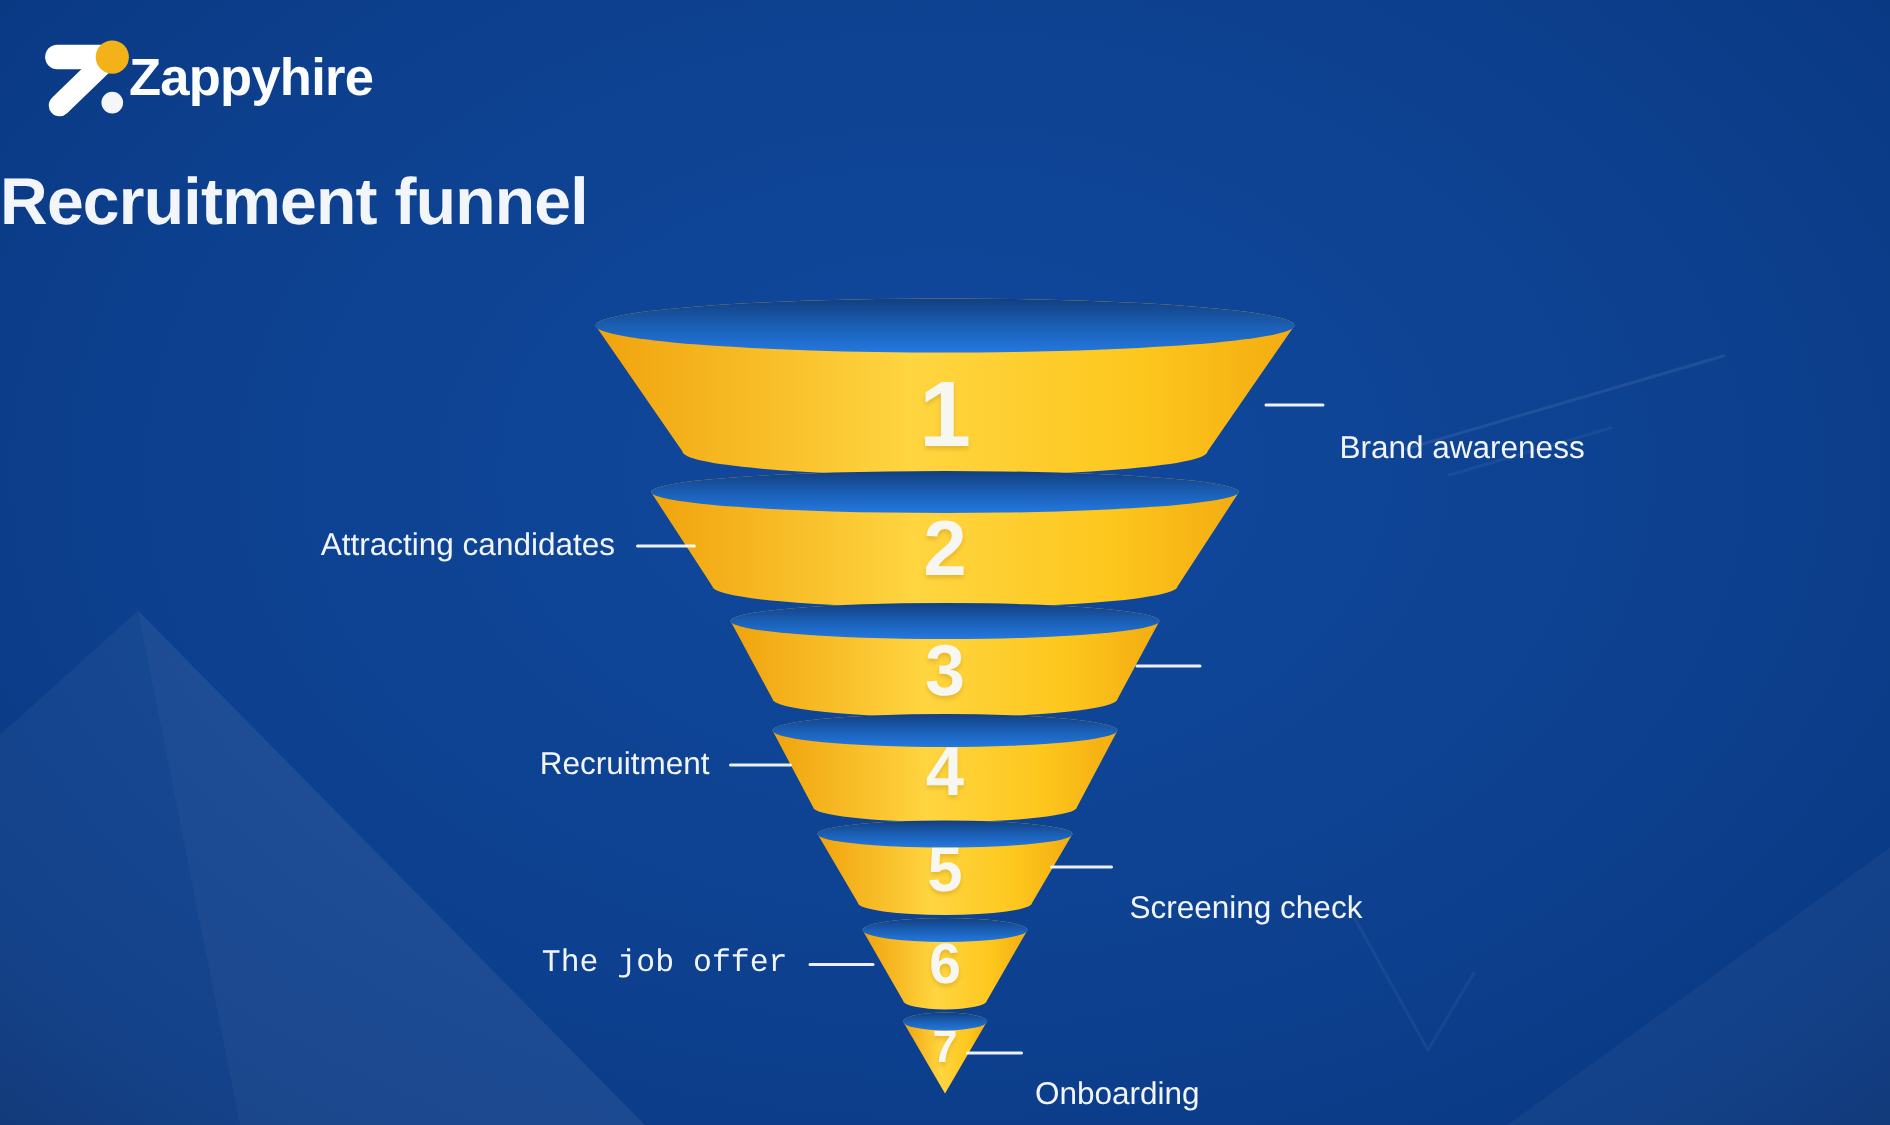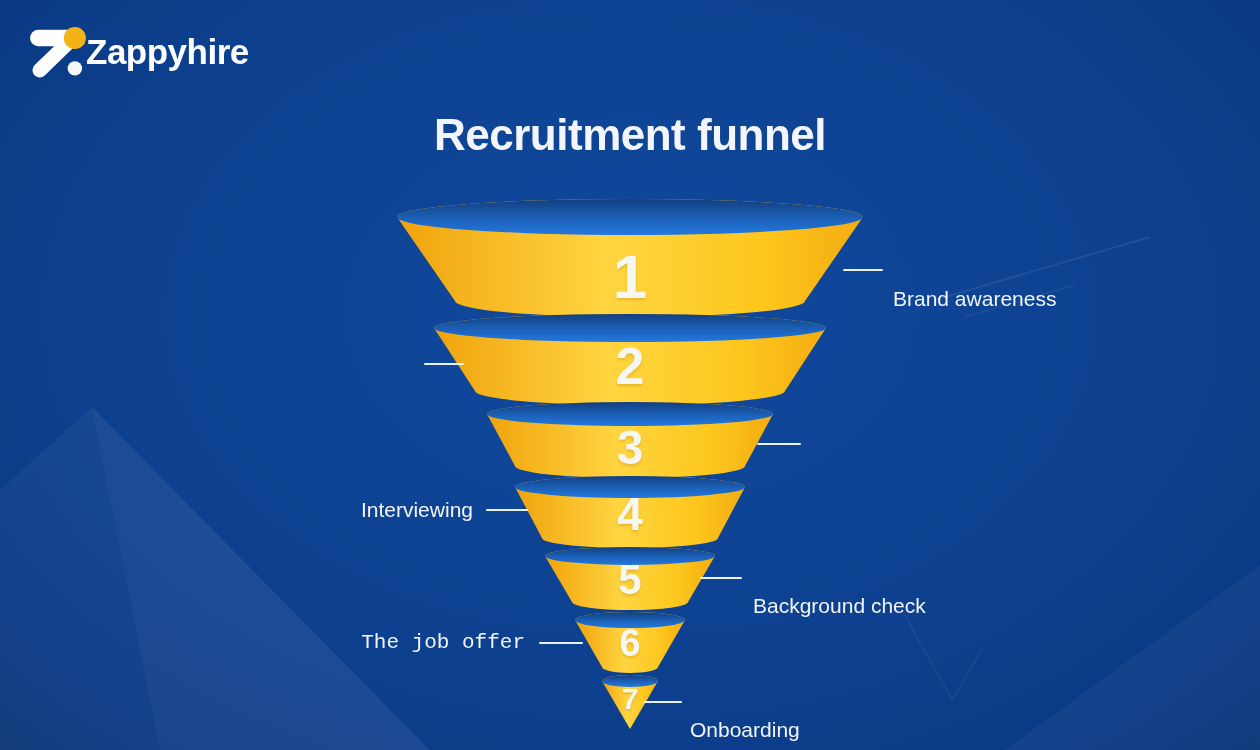--- a/index.html
+++ b/index.html
@@ -14,21 +14,21 @@
   svg{display:block;}
 
   
   .brand{position:absolute;left:30px;top:26px;display:flex;align-items:center;}
   .brand-name{
     color:#fbfdff;font-size:35px;font-weight:bold;letter-spacing:-0.5px;line-height:52px;
   }
 
   
   .page-title{
-    position:absolute;left:0;top:110px;width:1260px;text-align:center;
+    position:absolute;left:0;top:110px;width:1260px;
     color:#f2f5fa;font-size:44px;font-weight:bold;letter-spacing:-0.5px;
   }
 
   
   .stage-num{
     position:absolute;left:0;width:1260px;text-align:center;
     color:#f7f9fc;font-weight:bold;line-height:1;opacity:.95;
     text-shadow:0 2px 3px rgba(160,105,0,.28);
     pointer-events:none;
   }
@@ -130,18 +130,19 @@
 
   <div class="connector" style="left:843px;top:269px;width:40px;"></div>
   <div class="connector" style="left:424px;top:363px;width:40px;"></div>
   <div class="connector" style="left:757px;top:443px;width:44px;"></div>
   <div class="connector" style="left:486px;top:509px;width:42px;"></div>
   <div class="connector" style="left:700px;top:577px;width:42px;"></div>
   <div class="connector" style="left:539px;top:642px;width:44px;"></div>
   <div class="connector" style="left:644px;top:701px;width:38px;"></div>
 
   <div class="stage-label right" style="left:893px;top:257px;">Brand awareness</div>
-  <div class="stage-label left" style="right:787px;top:496px;">Interviewing</div>
-  <div class="stage-label right" style="left:753px;top:564px;">Background check</div>
+  <div class="stage-label left" style="right:850px;top:350px;">Attracting candidates</div>
+  <div class="stage-label left" style="right:787px;top:496px;">Recruitment</div>
+  <div class="stage-label right" style="left:753px;top:564px;">Screening check</div>
   <div class="stage-label left" style="right:735px;top:629px;font-family:Liberation Mono, monospace;">The job offer</div>
   <div class="stage-label right" style="left:690px;top:688px;">Onboarding</div>
 
 </div>
 
 </body></html>

